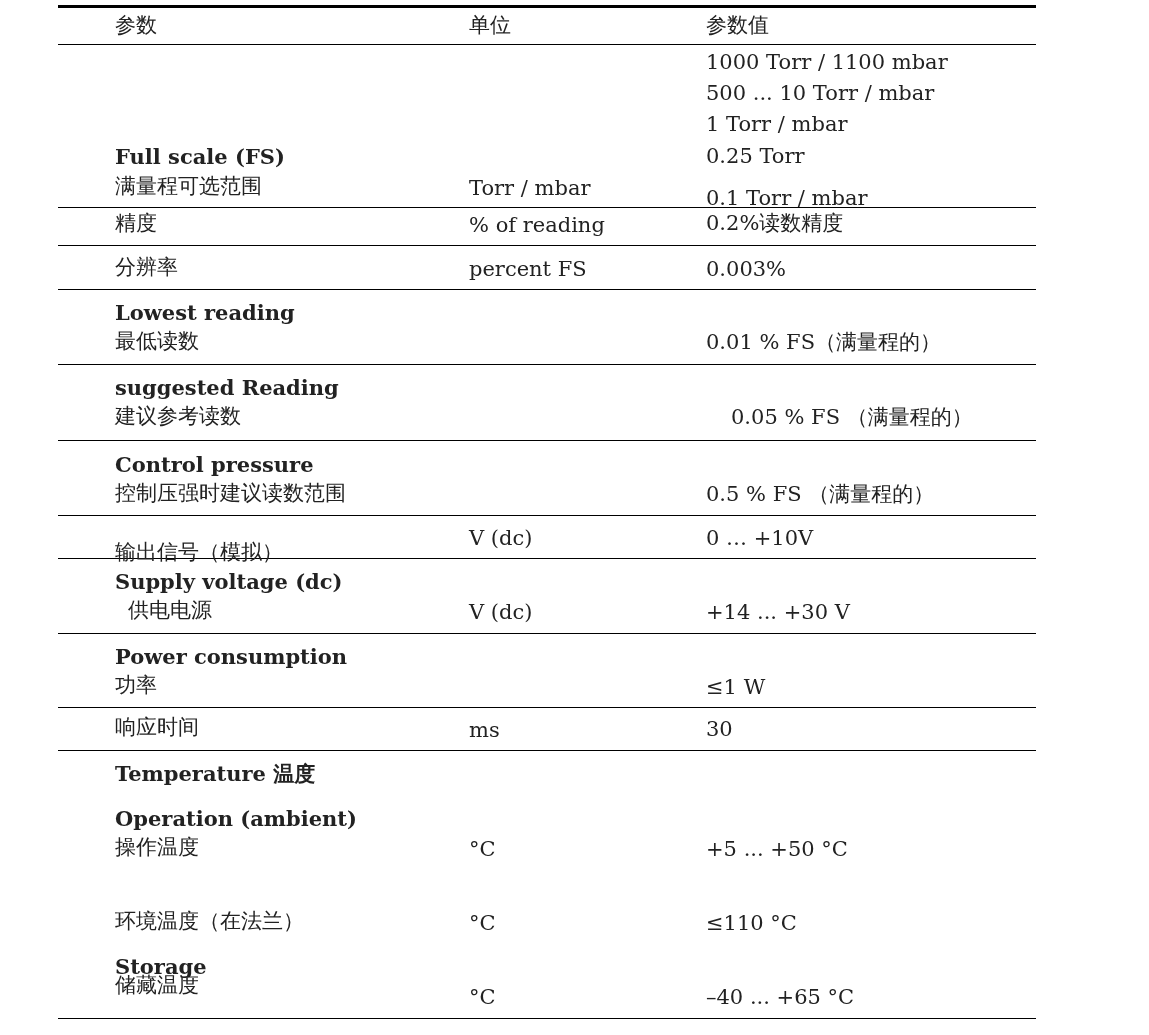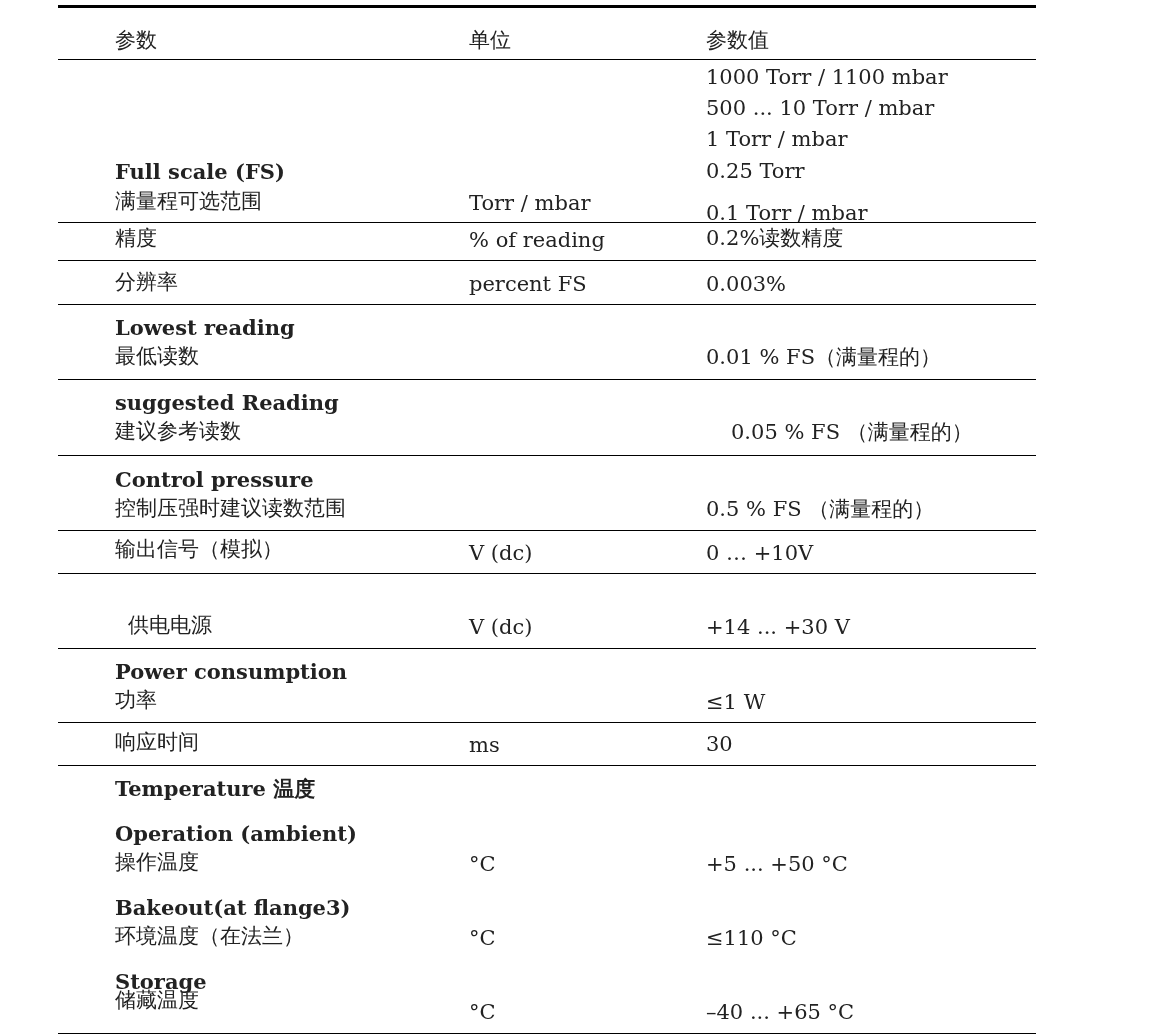--- a/index.html
+++ b/index.html
@@ -22,21 +22,21 @@
     .c3 { left: 648px; }
     .bold { font-weight: bold; }
     .hdr { font-size: 21px; }
   </style>
 </head>
 <body>
 
 <div class="sheet">
   <div class="top-rule"></div>
 
-  <div class="row" style="height:37px;margin-top:15px;">
+  <div class="row" style="height:37px;">
     <span class="cell c1 hdr" style="top:3px;">参数</span>
     <span class="cell c2 hdr" style="top:3px;">单位</span>
     <span class="cell c3 hdr" style="top:3px;">参数值</span>
   </div>
 
   <div class="row" style="height:163px;">
     <span class="cell c1 bold" style="top:97px;">Full scale (FS)</span>
     <span class="cell c1" style="top:127px;">满量程可选范围</span>
     <span class="cell c2" style="top:129px;">Torr / mbar</span>
     <span class="cell c3" style="top:3px;">1000 Torr / 1100 mbar</span>
@@ -70,26 +70,27 @@
     <span class="cell c3" style="top:38px;margin-left:25px;">0.05 % FS （满量程的）</span>
   </div>
 
   <div class="row" style="height:75px;">
     <span class="cell c1 bold" style="top:9px;">Control pressure</span>
     <span class="cell c1" style="top:38px;">控制压强时建议读数范围</span>
     <span class="cell c3" style="top:39px;">0.5 % FS （满量程的）</span>
   </div>
 
   <div class="row" style="height:43px;">
-    <span class="cell c1" style="top:4px;">输出信号（模拟）</span>
+    <span class="cell c1" style="top:22px;">输出信号（模拟）</span>
     <span class="cell c2" style="top:8px;">V (dc)</span>
     <span class="cell c3" style="top:8px;">0 … +10V</span>
   </div>
 
   <div class="row" style="height:75px;">
+    <span class="cell c1 bold" style="top:8px;">Supply voltage (dc)</span>
     <span class="cell c1" style="top:37px;margin-left:13px;">供电电源</span>
     <span class="cell c2" style="top:39px;">V (dc)</span>
     <span class="cell c3" style="top:39px;">+14 ... +30 V</span>
   </div>
 
   <div class="row" style="height:74px;">
     <span class="cell c1 bold" style="top:8px;">Power consumption</span>
     <span class="cell c1" style="top:37px;">功率</span>
     <span class="cell c3" style="top:39px;">≤1 W</span>
   </div>
@@ -101,21 +102,20 @@
   </div>
 
   <div class="row" style="height:268px;">
     <span class="cell c1 bold" style="top:8px;">Temperature 温度</span>
 
     <span class="cell c1 bold" style="top:53px;">Operation (ambient)</span>
     <span class="cell c1" style="top:82px;">操作温度</span>
     <span class="cell c2" style="top:84px;">°C</span>
     <span class="cell c3" style="top:84px;">+5 ... +50 °C</span>
 
-    <span class="cell c1 bold" style="top:127px;">Bakeout(at flange3)</span>
     <span class="cell c1" style="top:156px;">环境温度（在法兰）</span>
     <span class="cell c2" style="top:158px;">°C</span>
     <span class="cell c3" style="top:158px;">≤110 °C</span>
 
     <span class="cell c1 bold" style="top:201px;">Storage</span>
     <span class="cell c1" style="top:220px;">储藏温度</span>
     <span class="cell c2" style="top:232px;">°C</span>
     <span class="cell c3" style="top:232px;">–40 ... +65 °C</span>
   </div>
 </div>

